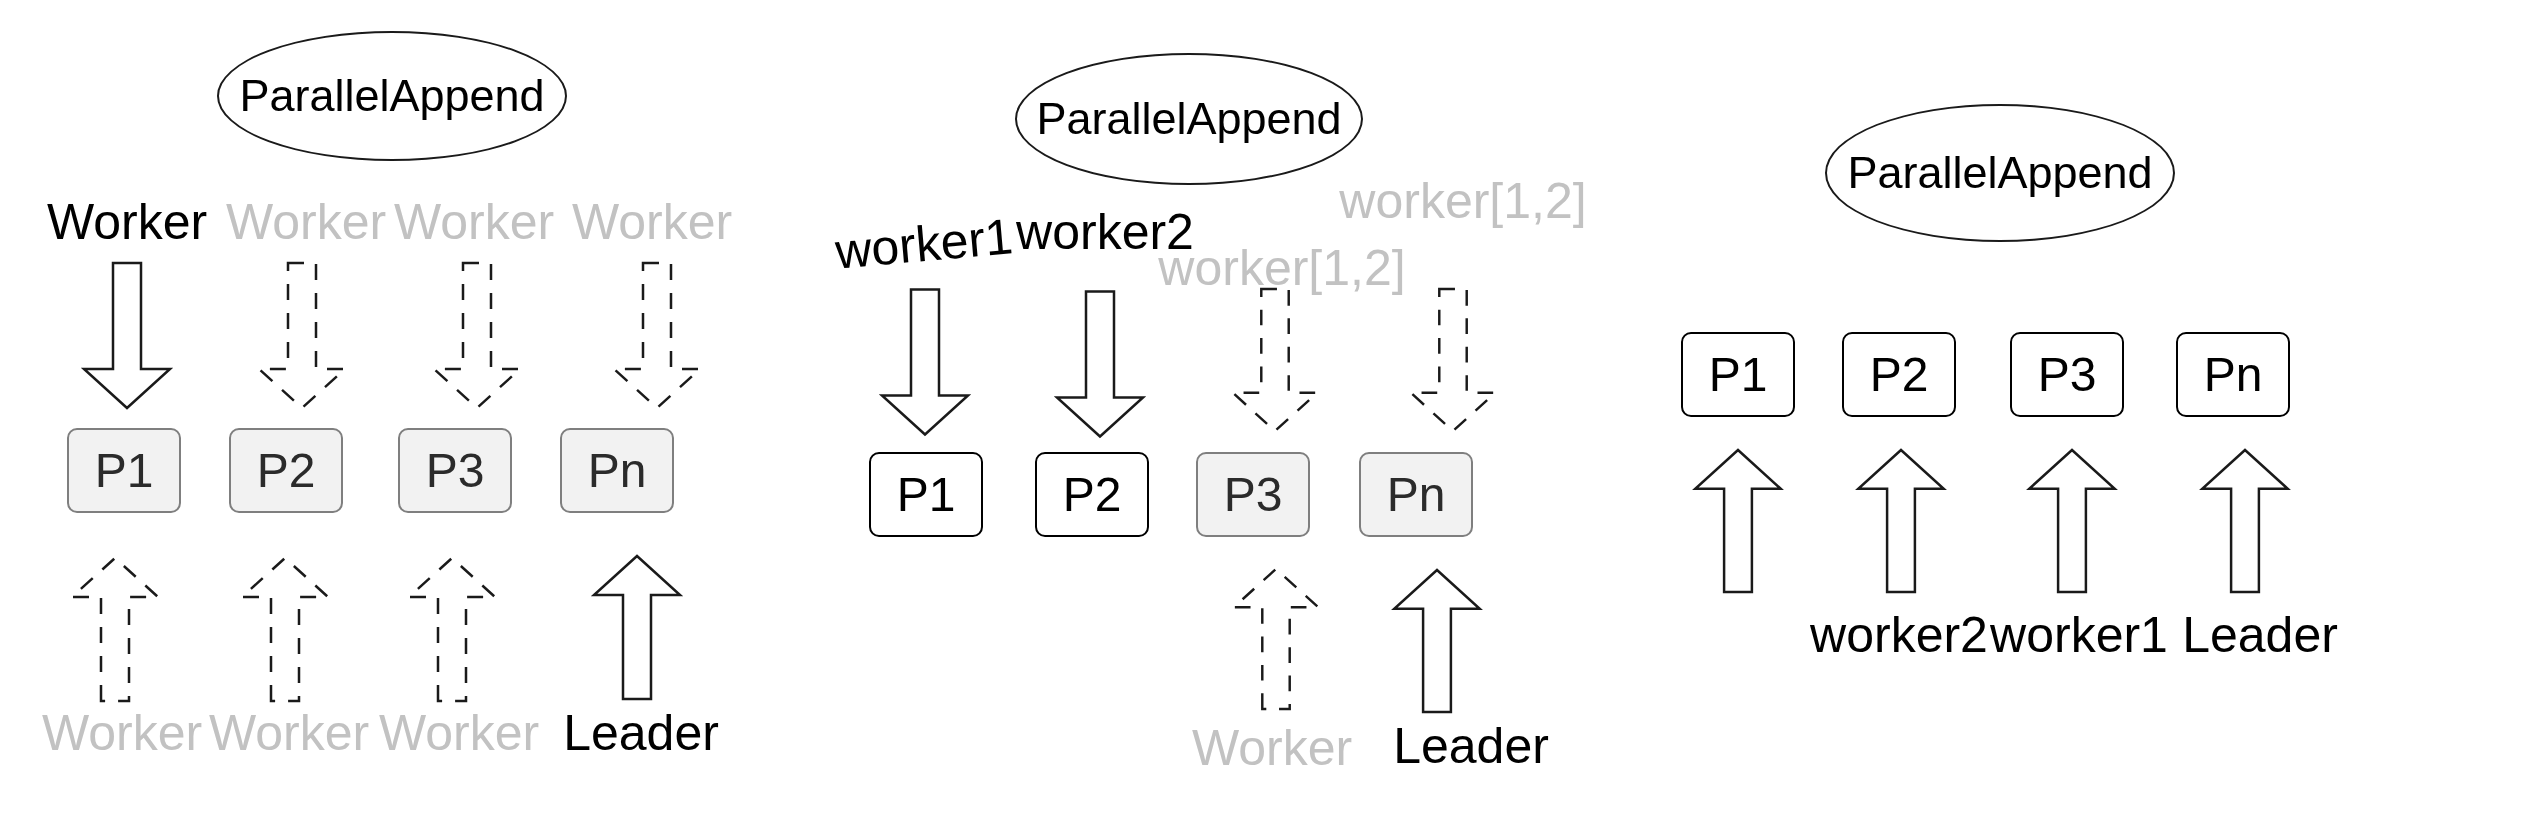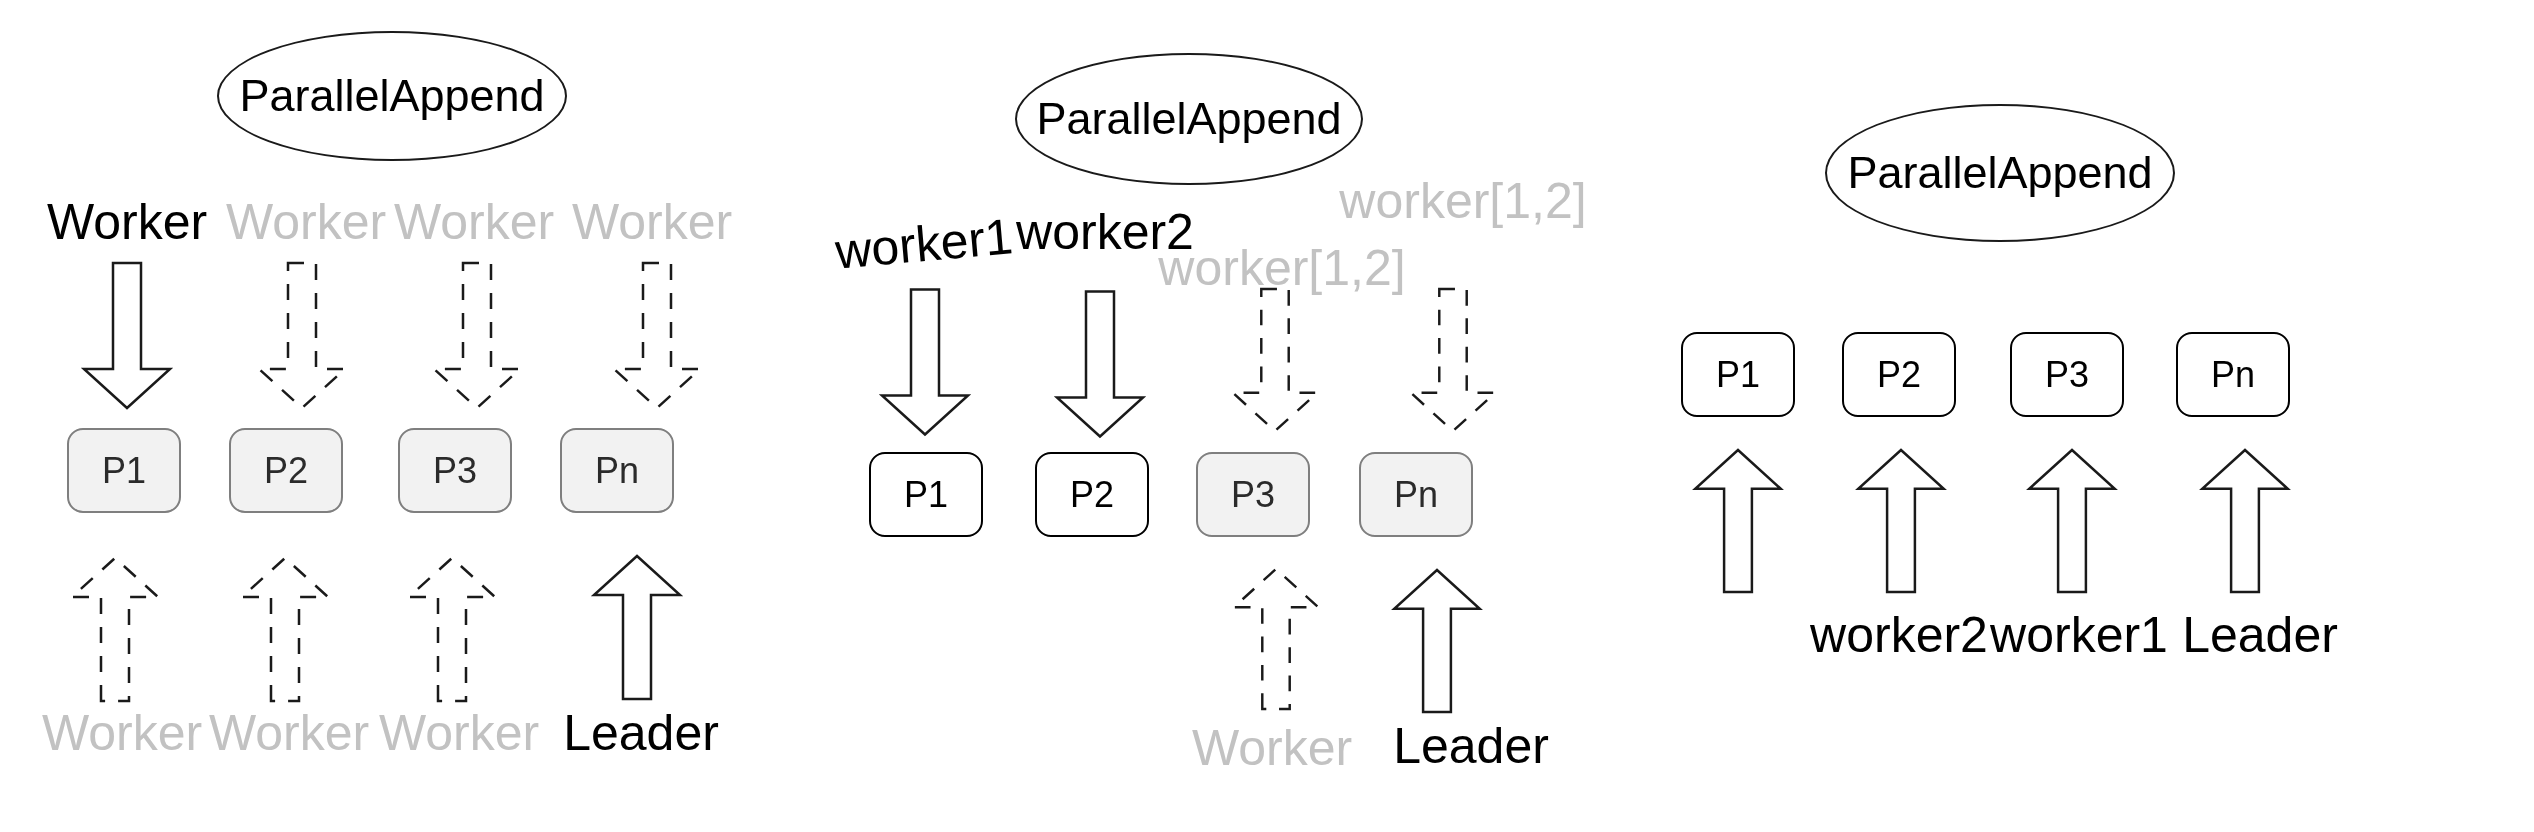--- a/index.html
+++ b/index.html
@@ -29,23 +29,23 @@
     white-space:nowrap;
     line-height:1;
   }
   .lbl.black { color:var(--text_black,#000); }
   .lbl.gray  { color:var(--text_gray,#c2c2c2); }
   .lbl.tilt  { transform:translateX(-50%) rotate(-5deg); }
 
   .pbox {
     position:absolute;
     width:114px; height:85px;
-    border-radius:16px;
+    border-radius:10px;
     display:flex; align-items:center; justify-content:center;
-    font-size:36px;
+    font-size:48px;
     box-sizing:border-box;
   }
   .pbox.gray {
     background:var(--box_gray_fill,#f2f2f2);
     border:2.5px solid var(--box_gray_border,#7f7f7f);
     color:#2b2b2b;
   }
   .pbox.white {
     background:var(--box_white_fill,#fff);
     border:2.5px solid var(--box_white_border,#000);

